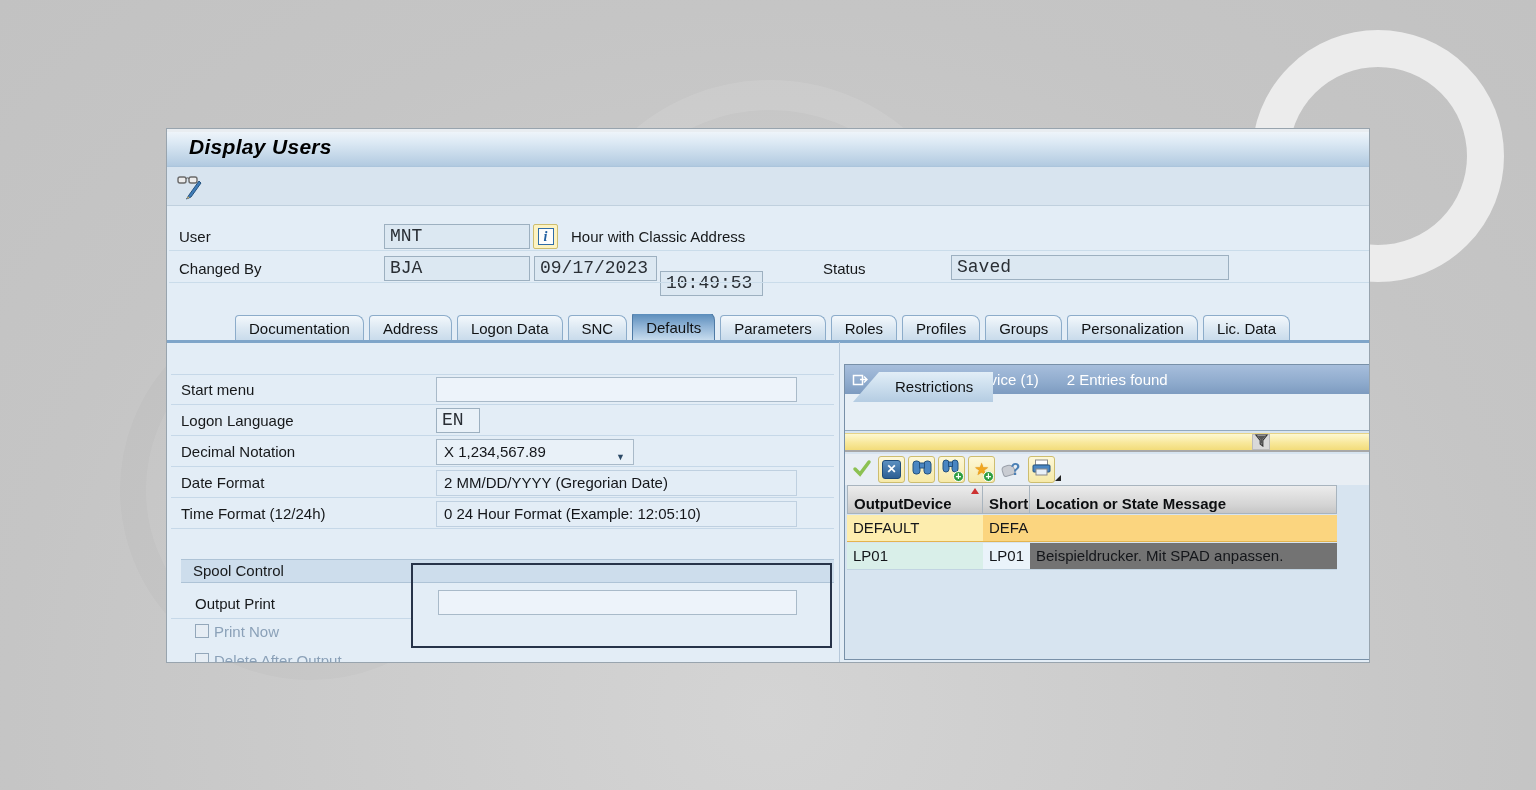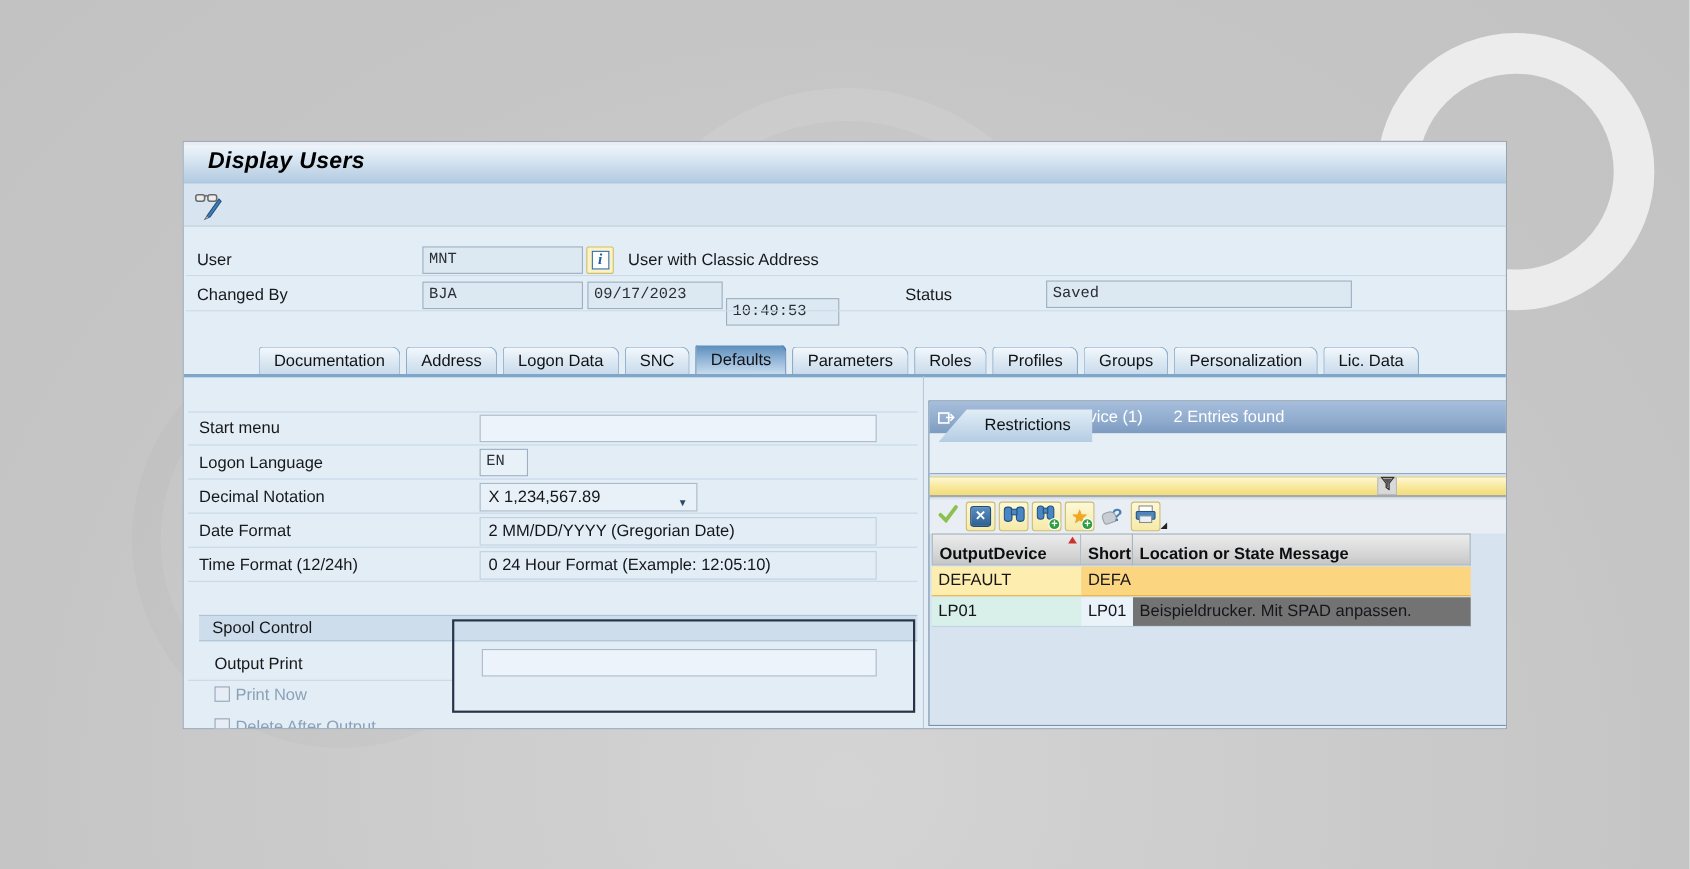--- a/index.html
+++ b/index.html
@@ -13,21 +13,21 @@
     border:1px solid #98a4ae; z-index:2; overflow:hidden; }
   .titlebar { left:0; top:0; width:100%; height:38px;
     background:linear-gradient(#eef4fa, #dce9f4 30%, #b3cbe1 95%, #a8c2da);
     border-top:3px solid #e9edf1; }
   .title { left:22px; top:6px; font-size:21px; font-weight:bold; font-style:italic; color:#000; letter-spacing:0.3px;}
   .apptoolbar { left:0; top:38px; width:100%; height:39px; background:#d8e4ef;
     border-bottom:1px solid #c0d0de; }
   .label { font-size:15px; color:#16181a; }
   .rosep { height:1px; background:#cadcea; }
   .ro-field { background:#dce8f2; border:1px solid #9db0c0; font-family:"Liberation Mono","DejaVu Sans Mono",monospace;
-    font-size:14px; color:#2a2f35; padding:2px 5px; height:25px; line-height:19px; white-space:pre; overflow:hidden;}
+    font-size:18px; color:#2a2f35; padding:2px 5px; height:25px; line-height:19px; white-space:pre; overflow:hidden;}
   .edit-field { background:#edf3fa; border:1px solid #a9bac9; height:25px; }
   .info-btn { width:25px; height:25px; background:#fdf3c2; border:1px solid #cdbd6f; border-radius:2px;
     display:flex; align-items:center; justify-content:center; }
   .info-inner { width:16px; height:17px; background:#fdfdfd; border:1px solid #2f6ca8; color:#1f5ea0;
     font-family:"Liberation Serif",serif; font-weight:bold; font-style:italic; font-size:14px;
     text-align:center; line-height:15px; }
   
   .tabstrip { left:22px; top:185px; width:1183px; height:28px; display:flex; gap:5px; overflow:hidden; align-items:flex-end;padding-left:46px;}
   .tab { height:27px; line-height:26px; padding:0 13px; font-size:15px; color:#101214;
     background:linear-gradient(#f3f8fc, #dde9f3 45%, #c6d9ea); border:1px solid #8cacca; border-bottom:none;
@@ -103,21 +103,21 @@
         <path d="M10.5 26 L12 23.5 L13.5 24.8 Z" fill="#d8b36a"></path>
       </svg>
     </span>
   </div>
 
   <div class="abs label" style="left:12px; top:99px;">User</div>
   <div class="abs ro-field" style="left:217px; top:95px; width:146px;">MNT</div>
   <div class="abs info-btn" style="left:366px; top:95px;">
     <div class="info-inner">i</div>
   </div>
-  <div class="abs label" style="left:404px; top:99px;">User with Classic Address</div>
+  <div class="abs label" style="left:404px; top:99px;">Hour with Classic Address</div>
   <div class="abs rosep" style="left:2px; top:121px; width:1200px;"></div>
 
   <div class="abs label" style="left:12px; top:131px;">Changed By</div>
   <div class="abs ro-field" style="left:217px; top:127px; width:146px;">BJA</div>
   <div class="abs ro-field" style="left:367px; top:127px; width:123px;">09/17/2023</div>
   <div class="abs ro-field" style="left:493px; top:142px; width:103px;">10:49:53</div>
   <div class="abs label" style="left:656px; top:131px;">Status</div>
   <div class="abs ro-field" style="left:784px; top:126px; width:278px;">Saved</div>
   <div class="abs rosep" style="left:2px; top:153px; width:1200px;"></div>
 

